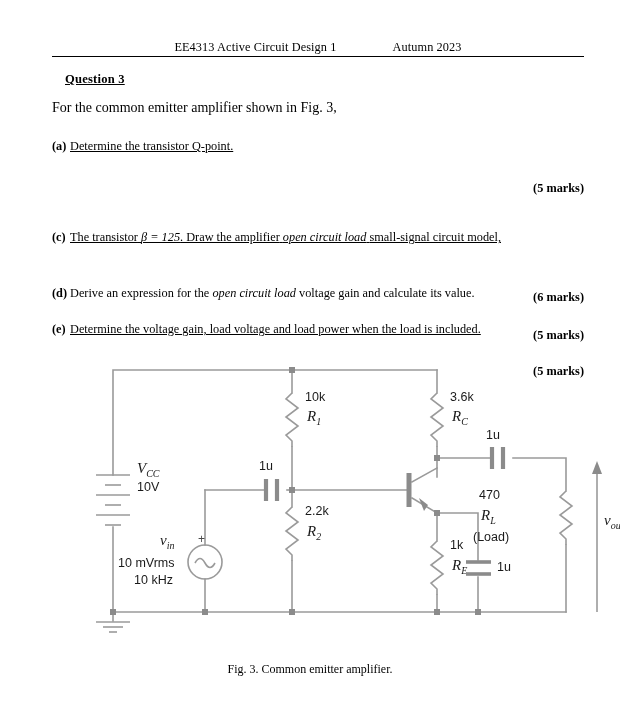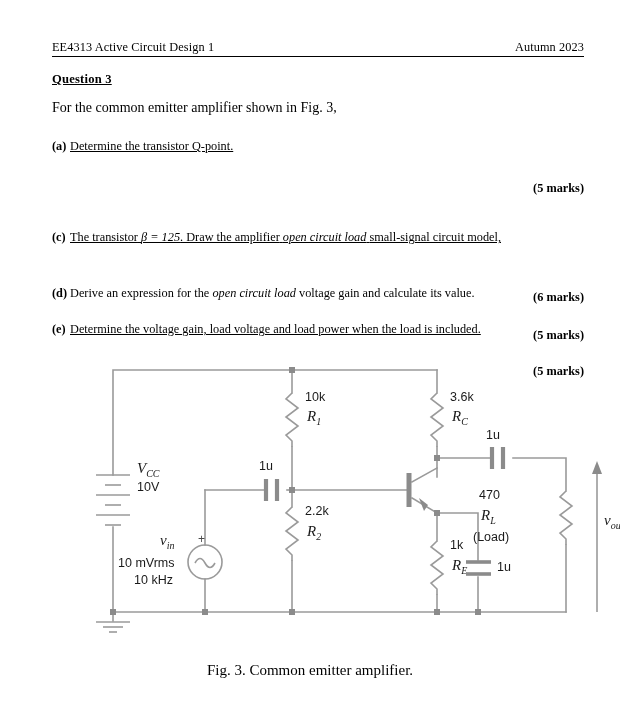--- a/index.html
+++ b/index.html
@@ -22,34 +22,34 @@
     height: 705px;
   }
 
   
   .header {
     position: absolute;
     left: 52px;
     top: 40px;
     width: 532px;
     display: flex;
-    justify-content: space-between;
+    justify-content: center;
     align-items: baseline;
     font-size: 12.3px;
     border-bottom: 1px solid #000;
     padding-bottom: 1px;
     gap: 40px;
   }
   .header .course { letter-spacing: 0.1px; }
   .header .term   { letter-spacing: 0.1px; margin-left: 16px; }
 
   
   .qheading {
     position: absolute;
-    left: 52px;
+    left: 65px;
     top: 72px;
     font-size: 12.6px;
     font-weight: bold;
     text-decoration: underline;
     letter-spacing: 0.2px;
     text-align: center;
   }
 
   
   .intro {
@@ -98,21 +98,21 @@
     top: 355px;
     width: 620px;
     height: 290px;
   }
   .caption {
     position: absolute;
     left: 0;
     top: 662px;
     width: 620px;
     text-align: center;
-    font-size: 15px;
+    font-size: 12px;
   }
 
   svg { display: block; }
   .wire {
     stroke: #9a9a9a;
     stroke-width: 1.6;
     fill: none;
     stroke-linecap: square;
   }
   .node {

